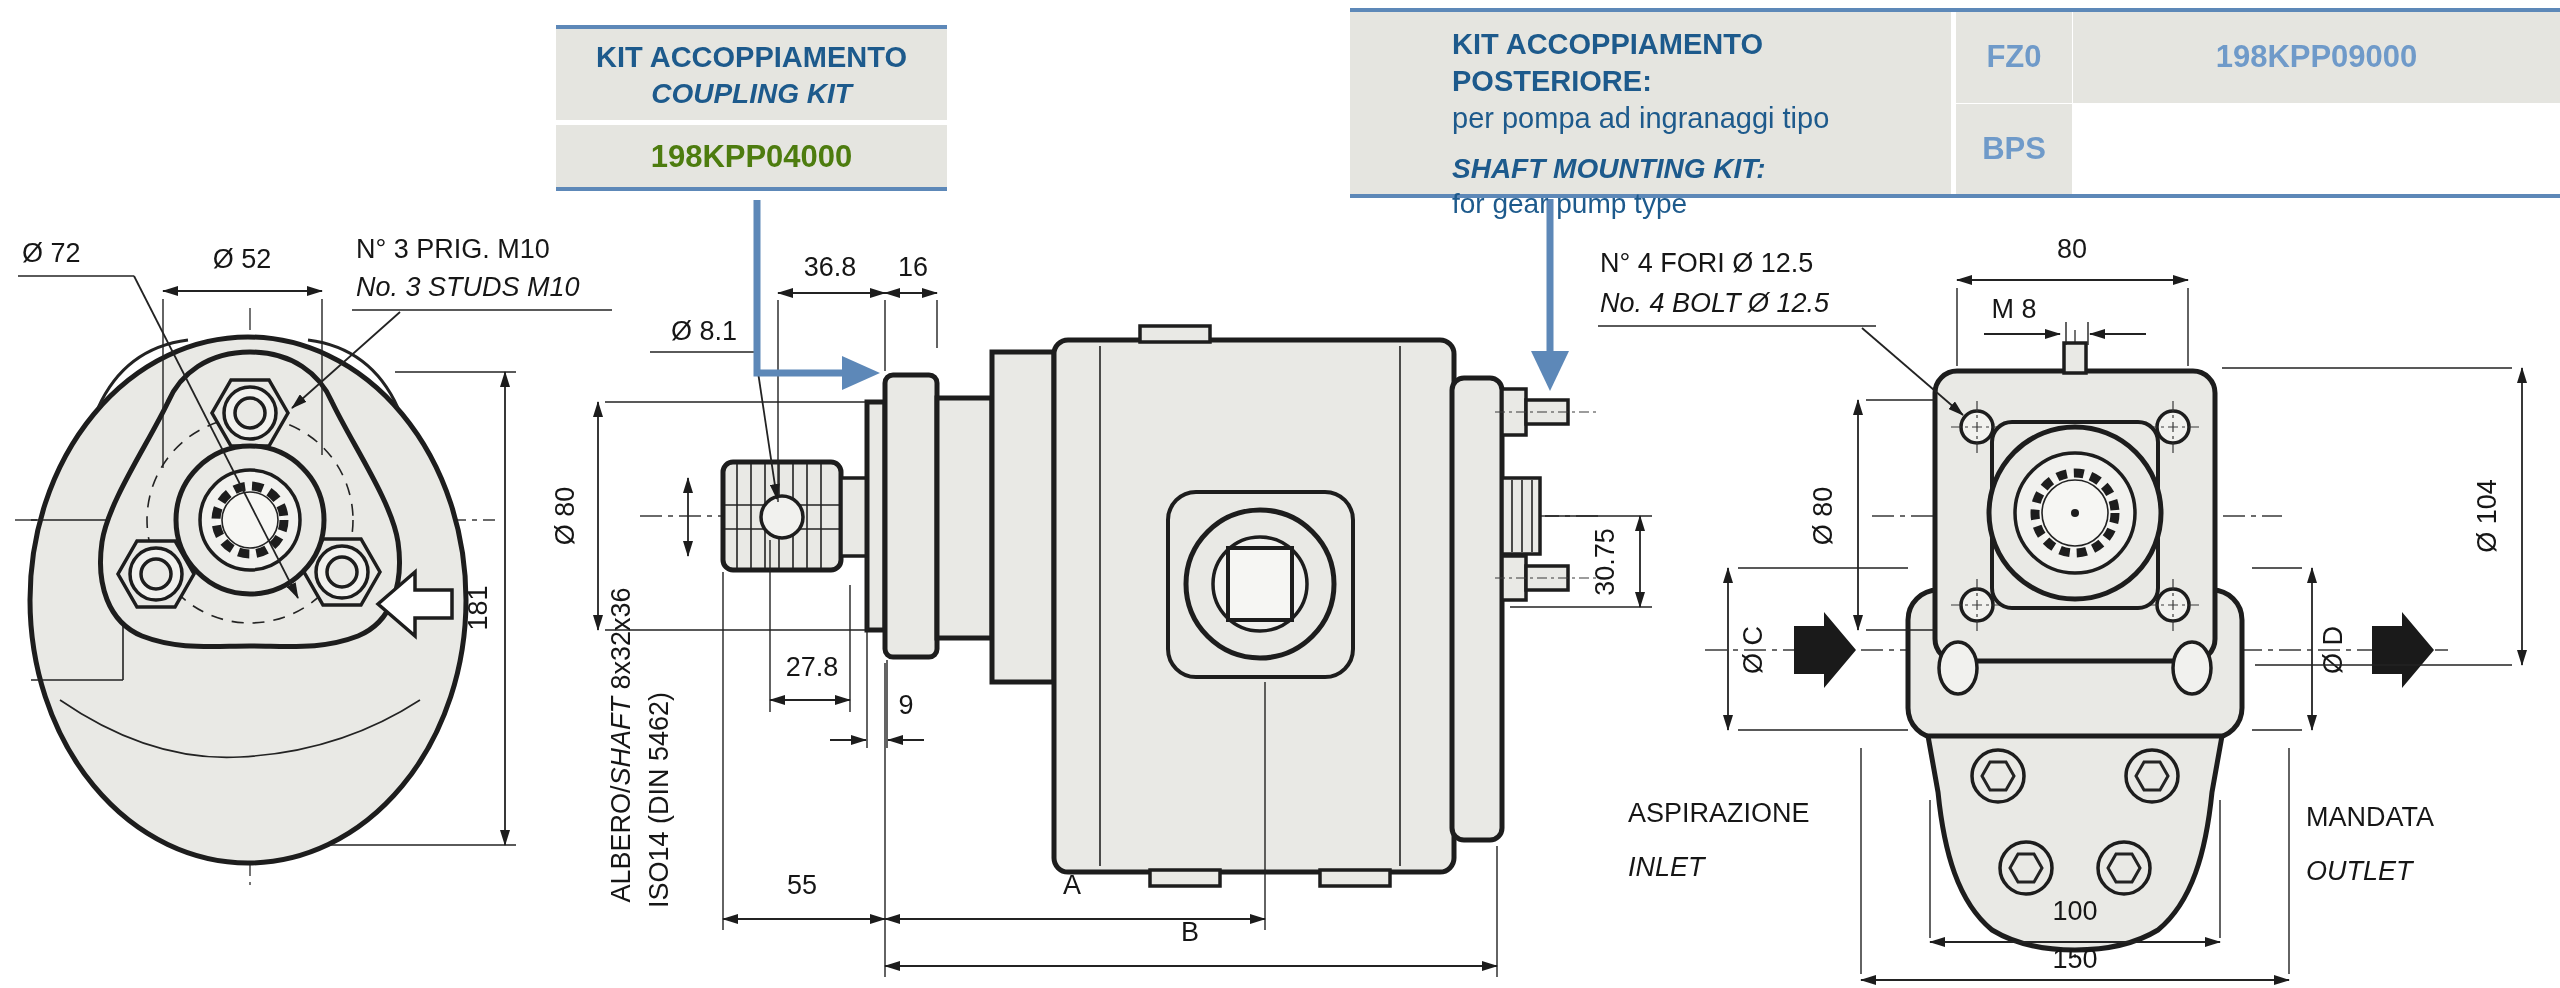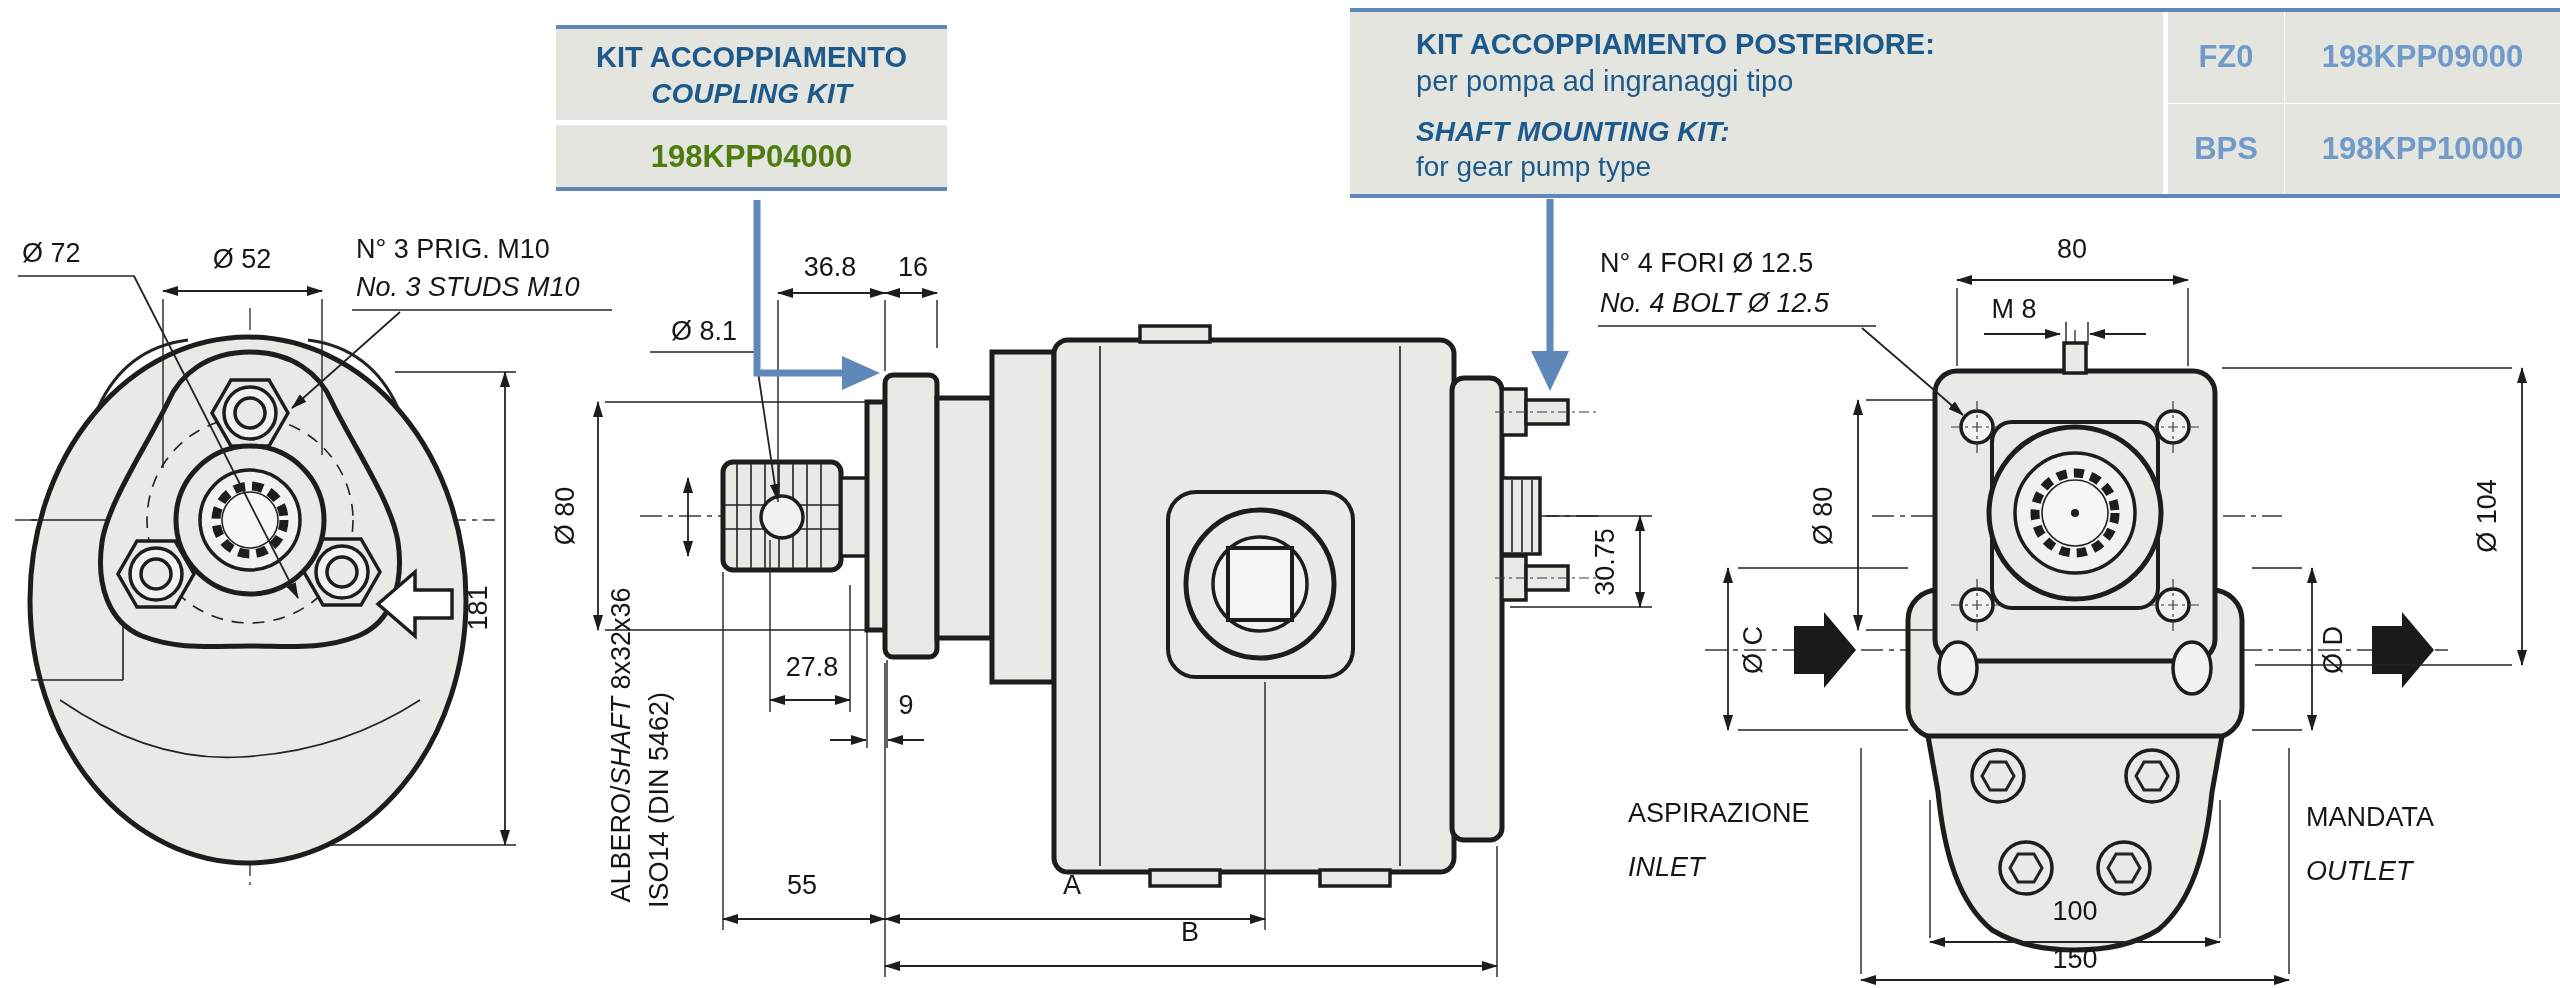--- a/index.html
+++ b/index.html
@@ -21,21 +21,21 @@
   .blue{stroke:#5d88b8;stroke-width:7;fill:none;}
   .bluef{fill:#5d88b8;}
   
   .callout{position:absolute;background:#e5e5e0;border-top:4px solid #5d88b8;border-bottom:4px solid #5d88b8;box-sizing:border-box;color:#1d5a8c;}
   .ck{left:556px;top:25px;width:391px;height:166px;text-align:center;}
   .ck .t1{font-size:29px;font-weight:bold;padding-top:12px;}
   .ck .t2{font-size:28px;font-style:italic;font-weight:bold;padding-top:4px;padding-bottom:10px;}
   .ck .div{border-top:5px solid #ffffff;}
   .ck .pn{font-size:31px;font-weight:bold;color:#4d7c0f;padding-top:14px;}
   .rk{left:1350px;top:8px;width:1210px;height:190px;display:flex;}
-  .rk .txt{width:813px;padding-left:66px;box-sizing:border-box;padding-top:14px;}
+  .rk .txt{width:601px;padding-left:102px;box-sizing:border-box;padding-top:14px;}
   .rk .l1{font-size:29px;font-weight:bold;line-height:1.28;}
   .rk .l2{font-size:29px;line-height:1.28;}
   .rk .l3{font-size:28px;font-style:italic;font-weight:bold;margin-top:14px;line-height:1.25;}
   .rk .l4{font-size:28px;line-height:1.25;}
   .rk .tbl{flex:1;display:grid;grid-template-columns:116px 1fr;grid-template-rows:1fr 1fr;gap:1px;background:#ffffff;border-left:5px solid #ffffff;}
   .rk .cell{background:#e5e5e0;display:flex;align-items:center;justify-content:center;font-size:31px;font-weight:bold;color:#6f9ac9;}
 </style>
 </head>
 <body>
 
@@ -314,17 +314,16 @@
   <div class="txt">
     <div class="l1">KIT ACCOPPIAMENTO POSTERIORE:</div>
     <div class="l2">per pompa ad ingranaggi tipo</div>
     <div class="l3">SHAFT MOUNTING KIT:</div>
     <div class="l4">for gear pump type</div>
   </div>
   <div class="tbl">
     <div class="cell">FZ0</div>
     <div class="cell">198KPP09000</div>
     <div class="cell">BPS</div>
-    <div class="cell">198KPP10000</div>
   </div>
 </div>
 
 </div>
 
 </body></html>

